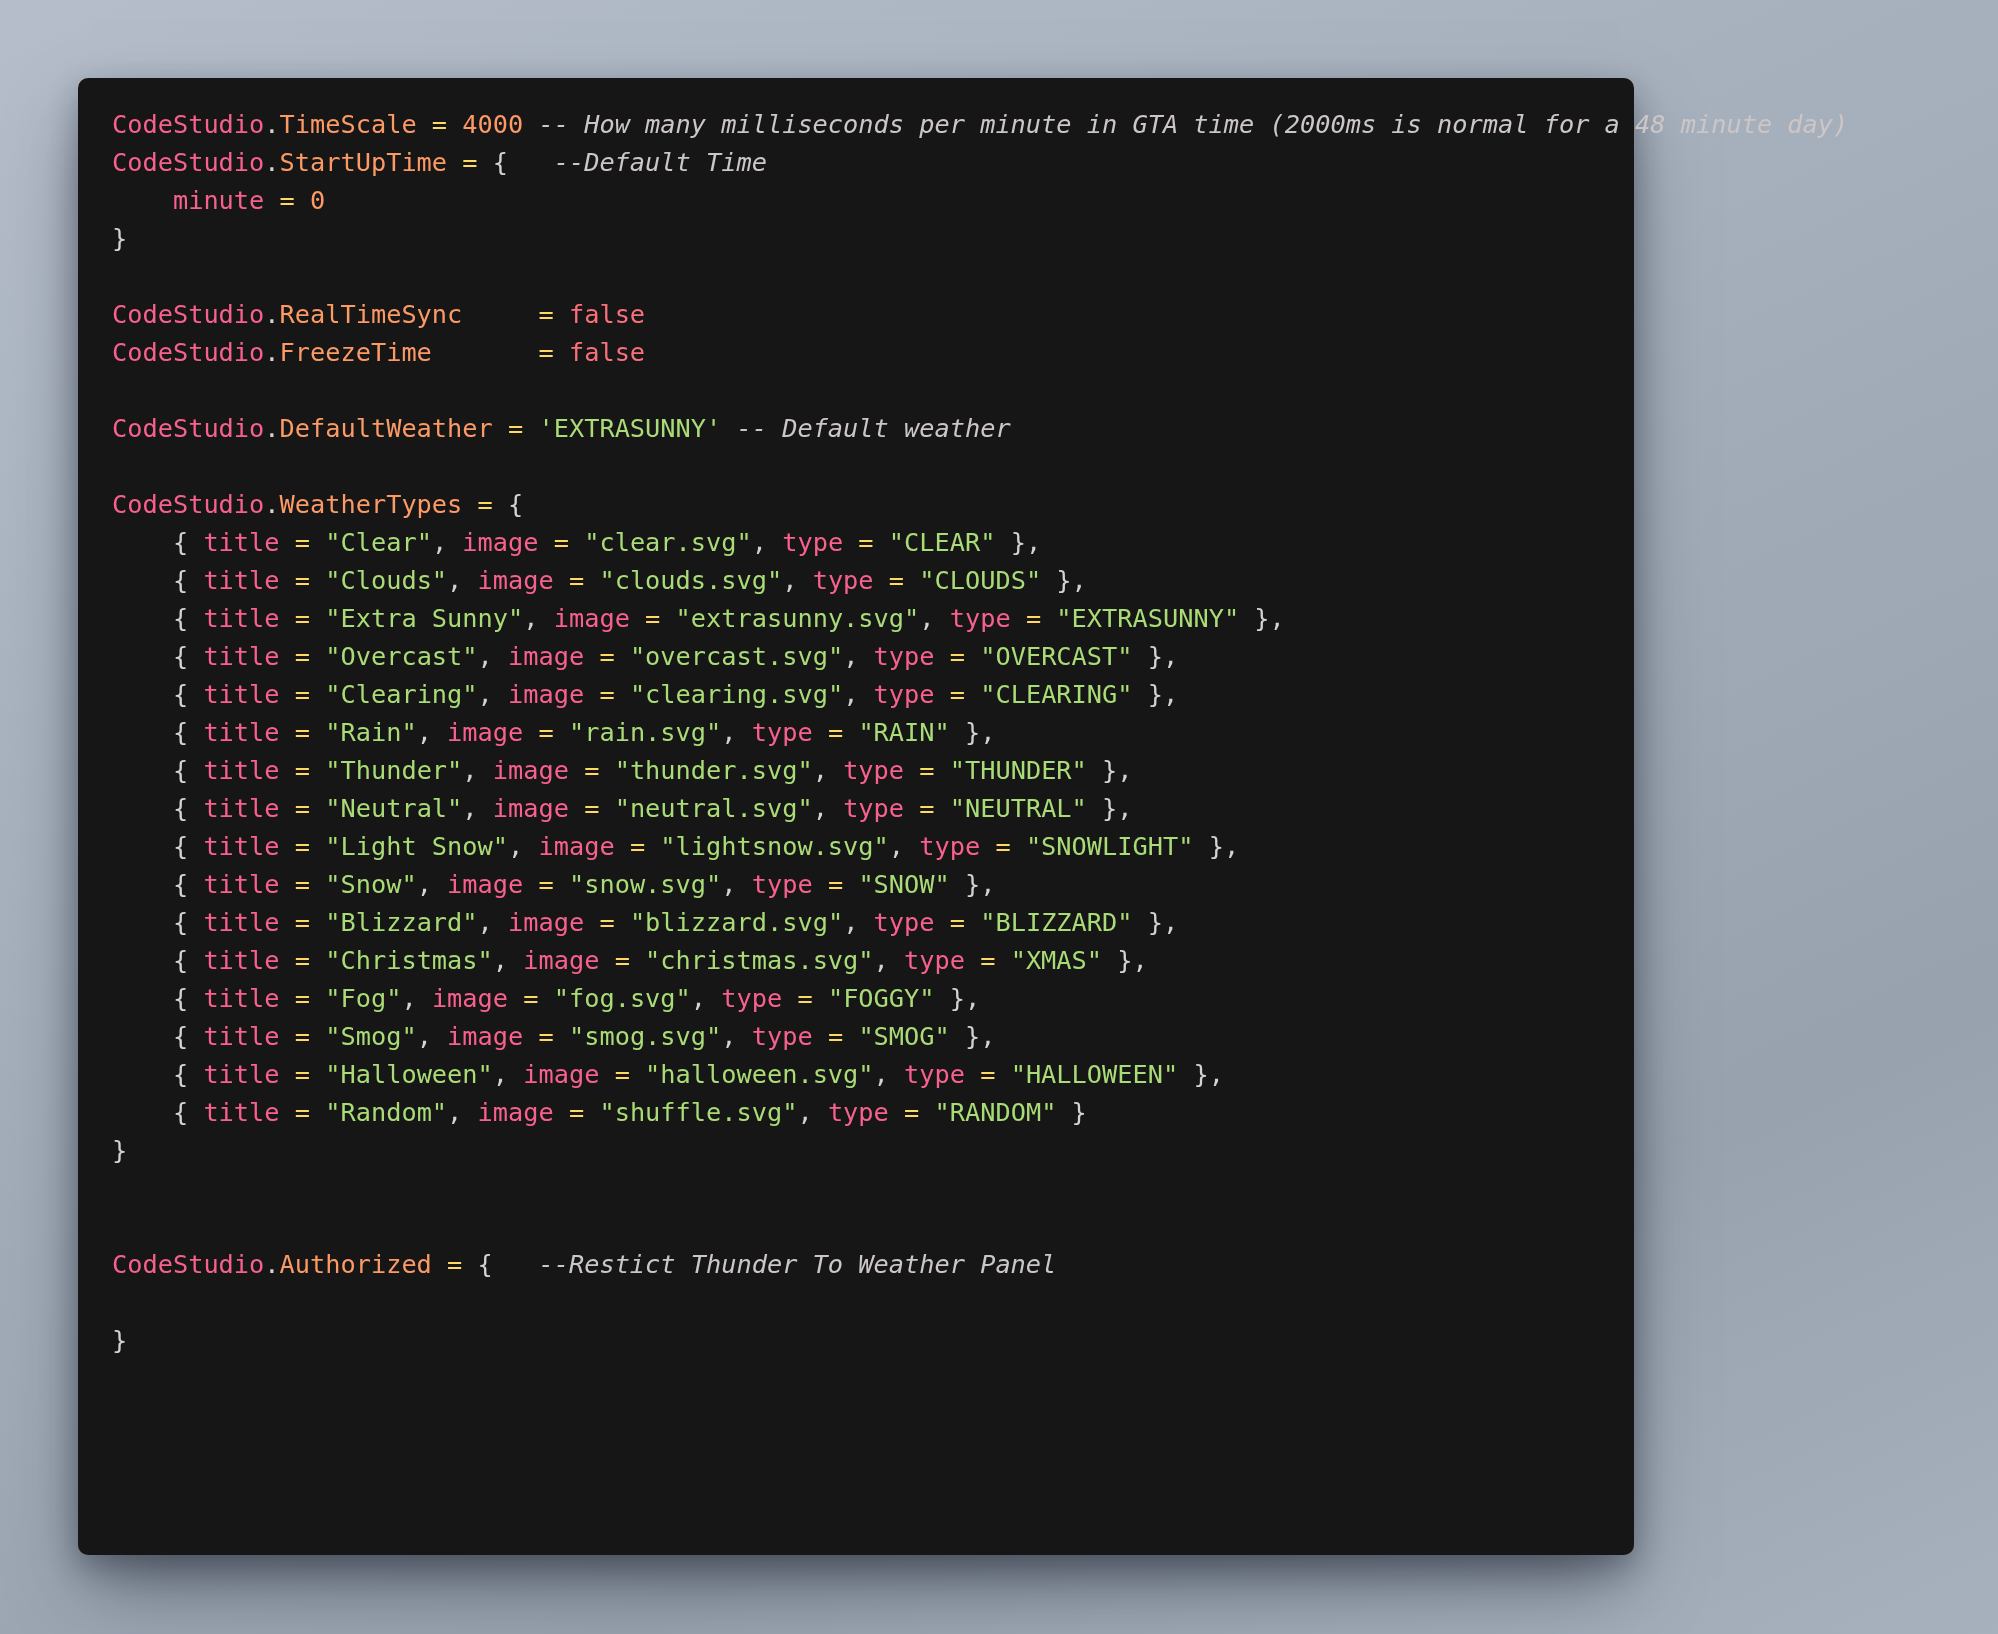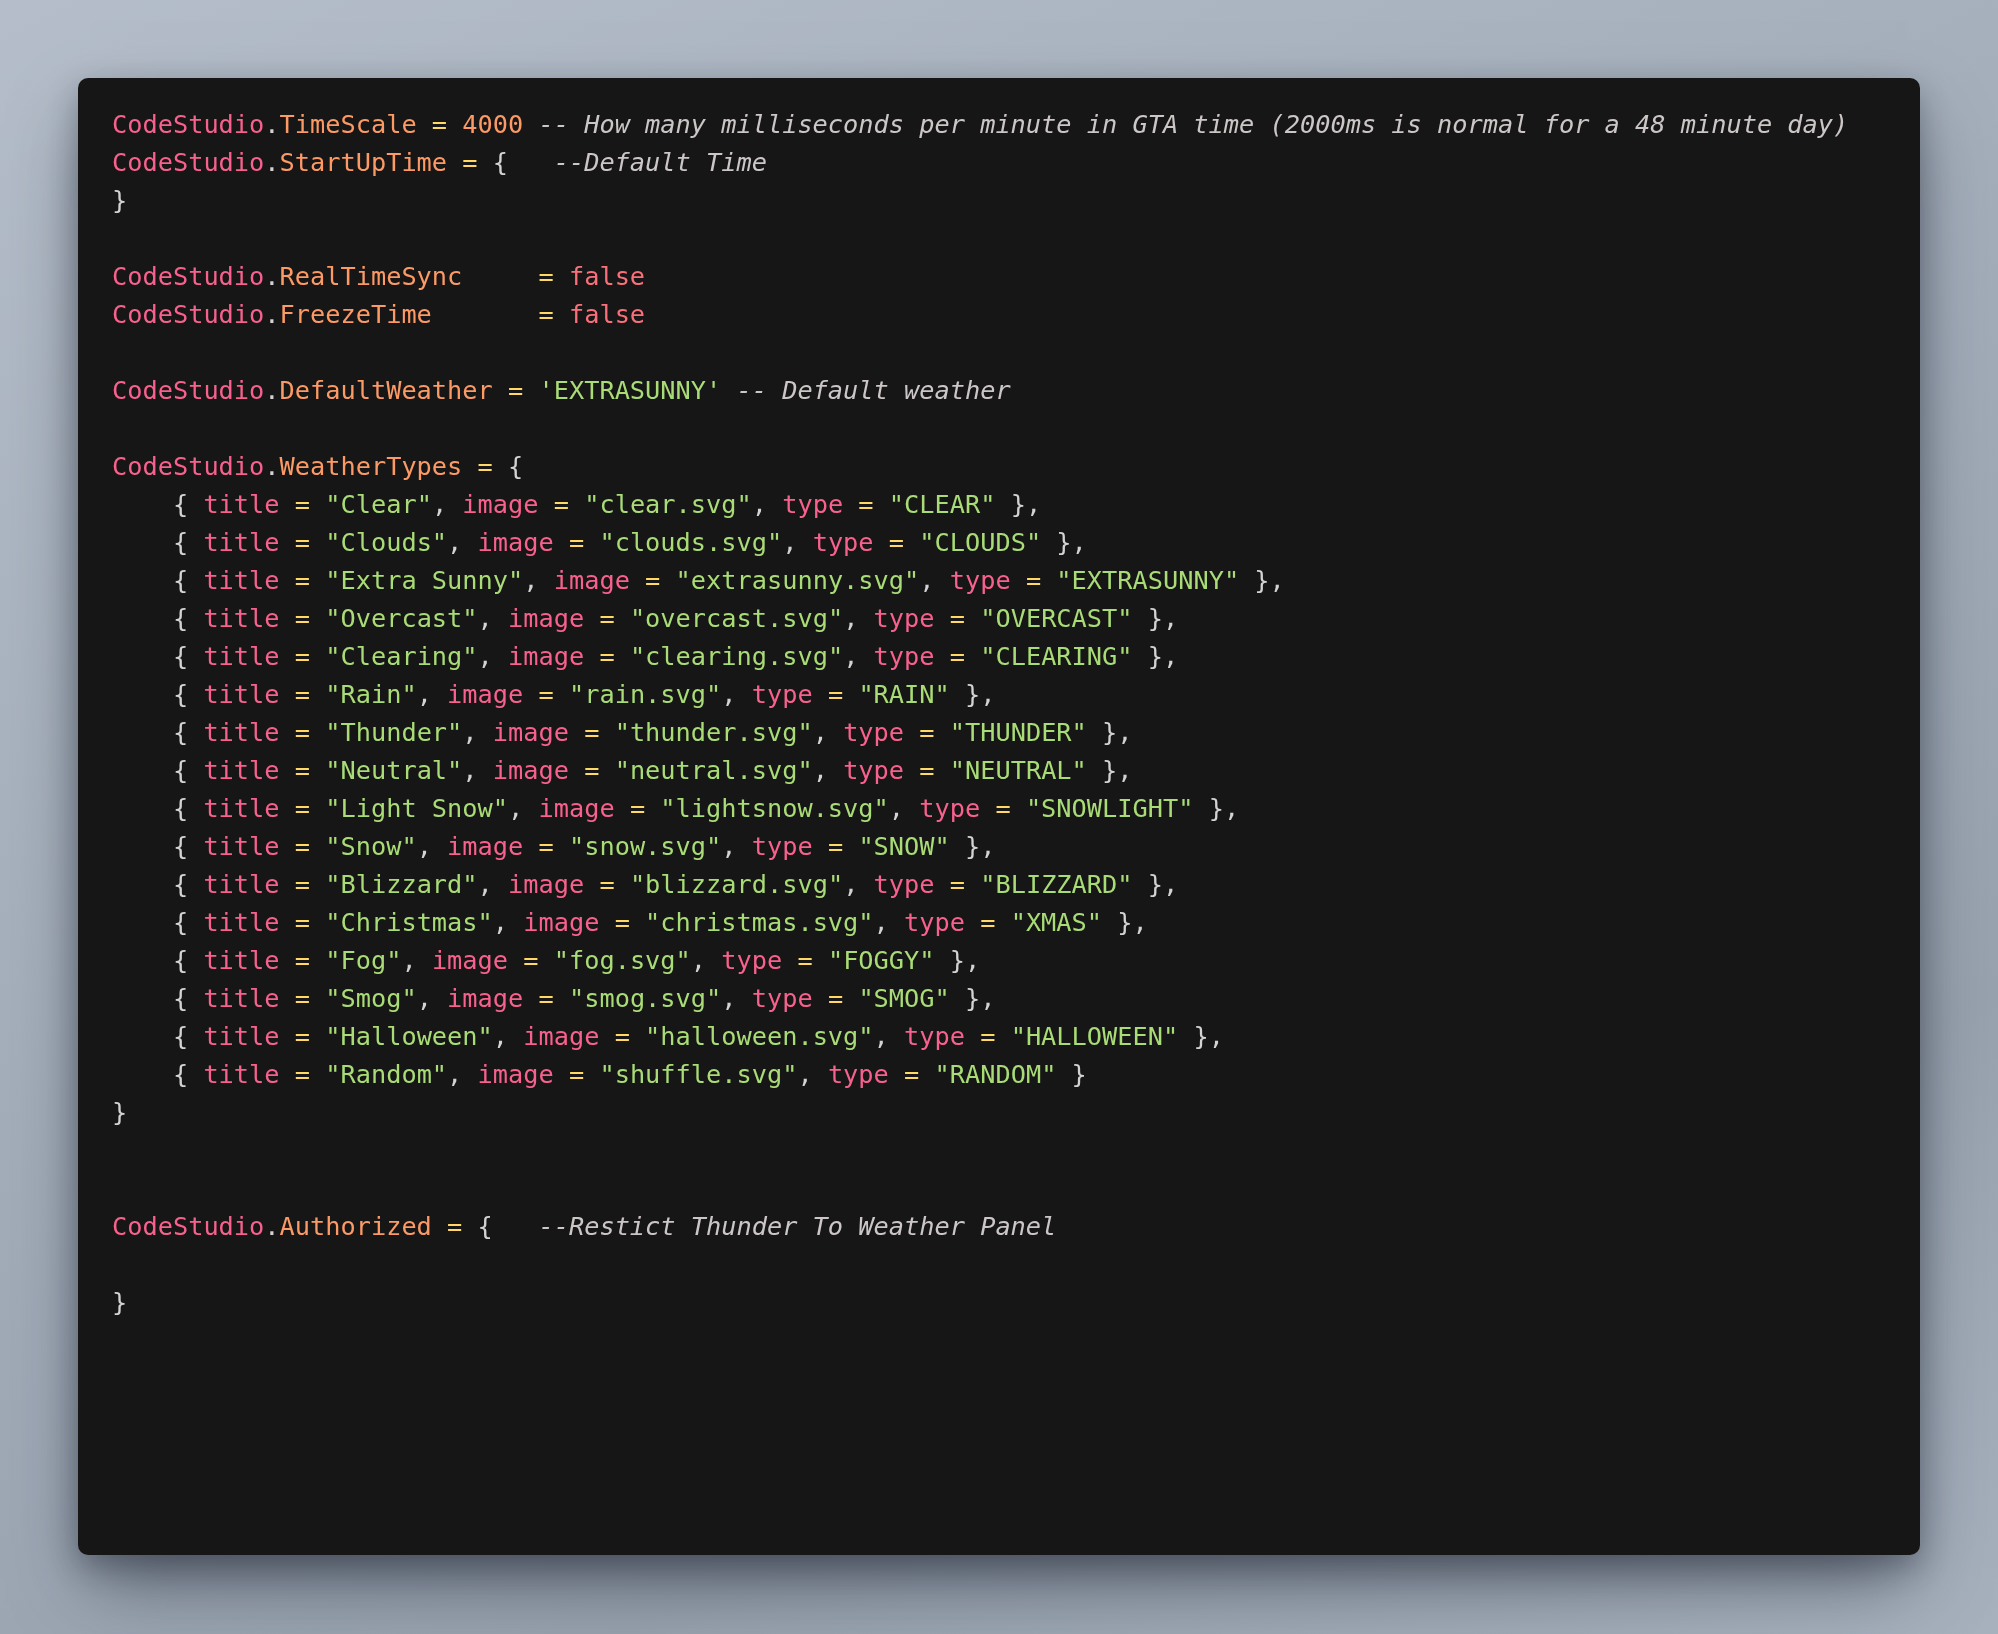--- a/index.html
+++ b/index.html
@@ -2,21 +2,21 @@
 <html style="--panel: #161616; --pink: #f8618d; --orange: #fc9a66; --yellow: #ffd866; --green: #a9dc76; --red: #f9707a; --comment: #ccc6c6; --punct: #d4d2d2;"><head>
 <meta charset="utf-8">
 <style>
   html,body{margin:0;padding:0;}
   body{
     width:1998px;height:1634px;position:relative;overflow:hidden;
     background:linear-gradient(155deg,#b4bdc9 0%,#a3adba 45%,#98a2af 75%,#a7b1be 100%);
     font-family:"DejaVu Sans Mono","Liberation Mono",monospace;
   }
   .code-panel{
-    position:absolute;left:78px;top:78px;width:1842px;height:1477px;
+    position:absolute;left:78px;top:78px;width:1556px;height:1477px;
     box-sizing:border-box;background:var(--panel,#161616);border-radius:10px;
     padding:28px 50px 0 34px;
     box-shadow:0 35px 70px -12px rgba(24,30,42,.55),0 12px 30px rgba(24,30,42,.30);
   }
   .code-block{font-size:25.3px;line-height:38px;}
   .ln{white-space:pre;height:38px;}
   .tok-k{color:var(--pink);}
   .tok-o{color:var(--orange);}
   .tok-y{color:var(--yellow);}
   .tok-n{color:var(--orange);}
@@ -25,20 +25,21 @@
   .tok-c{color:var(--comment);font-style:italic;}
   .tok-p{color:var(--punct);}
 </style>
 </head>
 <body>
 
 <div class="code-panel">
   <div class="code-block">
       <div class="ln"><span class="tok-k">CodeStudio</span><span class="tok-p">.</span><span class="tok-o">TimeScale</span><span class="tok-p"> </span><span class="tok-y">=</span><span class="tok-p"> </span><span class="tok-n">4000</span><span class="tok-p"> </span><span class="tok-c">-- How many milliseconds per minute in GTA time (2000ms is normal for a 48 minute day)</span></div>
       <div class="ln"><span class="tok-k">CodeStudio</span><span class="tok-p">.</span><span class="tok-o">StartUpTime</span><span class="tok-p"> </span><span class="tok-y">=</span><span class="tok-p"> {   </span><span class="tok-c">--Default Time</span></div>
+      <div class="ln"><span class="tok-p">    </span><span class="tok-k">minute</span><span class="tok-p"> </span><span class="tok-y">=</span><span class="tok-p"> </span><span class="tok-n">0</span></div>
       <div class="ln"><span class="tok-p">}</span></div>
       <div class="ln"></div>
       <div class="ln"><span class="tok-k">CodeStudio</span><span class="tok-p">.</span><span class="tok-o">RealTimeSync</span><span class="tok-p">     </span><span class="tok-y">=</span><span class="tok-p"> </span><span class="tok-r">false</span></div>
       <div class="ln"><span class="tok-k">CodeStudio</span><span class="tok-p">.</span><span class="tok-o">FreezeTime</span><span class="tok-p">       </span><span class="tok-y">=</span><span class="tok-p"> </span><span class="tok-r">false</span></div>
       <div class="ln"></div>
       <div class="ln"><span class="tok-k">CodeStudio</span><span class="tok-p">.</span><span class="tok-o">DefaultWeather</span><span class="tok-p"> </span><span class="tok-y">=</span><span class="tok-p"> </span><span class="tok-g">'EXTRASUNNY'</span><span class="tok-p"> </span><span class="tok-c">-- Default weather</span></div>
       <div class="ln"></div>
       <div class="ln"><span class="tok-k">CodeStudio</span><span class="tok-p">.</span><span class="tok-o">WeatherTypes</span><span class="tok-p"> </span><span class="tok-y">=</span><span class="tok-p"> {</span></div>
       <div class="ln"><span class="tok-p">    { </span><span class="tok-k">title</span><span class="tok-p"> </span><span class="tok-y">=</span><span class="tok-p"> </span><span class="tok-g">"Clear"</span><span class="tok-p">, </span><span class="tok-k">image</span><span class="tok-p"> </span><span class="tok-y">=</span><span class="tok-p"> </span><span class="tok-g">"clear.svg"</span><span class="tok-p">, </span><span class="tok-k">type</span><span class="tok-p"> </span><span class="tok-y">=</span><span class="tok-p"> </span><span class="tok-g">"CLEAR"</span><span class="tok-p"> },</span></div>
       <div class="ln"><span class="tok-p">    { </span><span class="tok-k">title</span><span class="tok-p"> </span><span class="tok-y">=</span><span class="tok-p"> </span><span class="tok-g">"Clouds"</span><span class="tok-p">, </span><span class="tok-k">image</span><span class="tok-p"> </span><span class="tok-y">=</span><span class="tok-p"> </span><span class="tok-g">"clouds.svg"</span><span class="tok-p">, </span><span class="tok-k">type</span><span class="tok-p"> </span><span class="tok-y">=</span><span class="tok-p"> </span><span class="tok-g">"CLOUDS"</span><span class="tok-p"> },</span></div>

